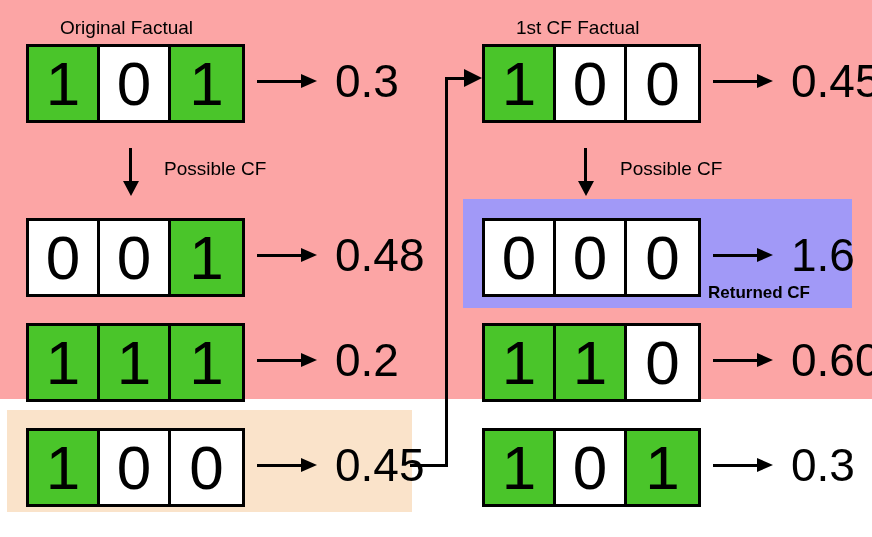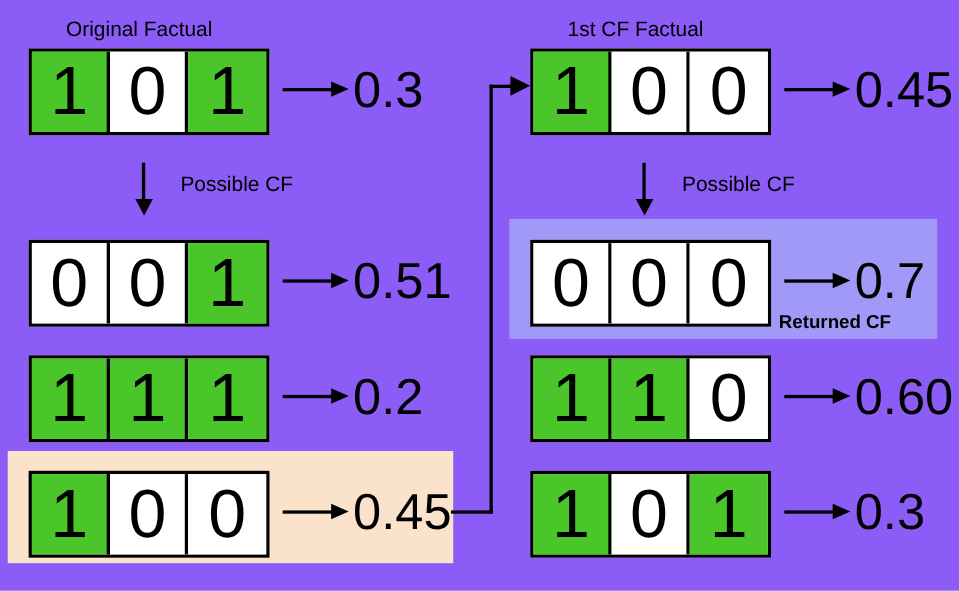--- a/index.html
+++ b/index.html
@@ -10,22 +10,22 @@
   body {
     width: 872px;
     height: 537px;
     font-family: "Liberation Sans", sans-serif;
     color: #000000;
     overflow: hidden;
   }
   #stage {
     position: relative;
     width: 872px;
-    height: 537px;
-    background: #8b5cf6;
+    height: 399px;
+    background: #fca5a5;
   }
 
   
   .highlight {
     position: absolute;
     z-index: 0;
   }
 
   
   .row {
@@ -100,21 +100,21 @@
     height: 0;
     border-top: 7px solid transparent;
     border-bottom: 7px solid transparent;
     border-left: 16px solid #000000;
   }
   .value {
     font-size: 46px;
     line-height: 1;
     color: #000000;
     white-space: nowrap;
-    margin-left: 2px;
+    margin-left: 16px;
     text-align: center;
   }
 
   
   .note {
     position: absolute;
     z-index: 3;
     font-size: 17px;
     font-weight: bold;
     color: #000000;
@@ -194,21 +194,21 @@
   <div class="cf-label" style="left:164px; top:158px;">Possible CF</div>
 
   <div class="row" style="left:26px; top:218px;">
     <div class="bits">
       <div class="bit">0</div>
       <div class="bit">0</div>
       <div class="bit on">1</div>
     </div>
     <div class="outcome">
       <span class="arrow-right"></span>
-      <span class="value">0.51</span>
+      <span class="value">0.48</span>
     </div>
   </div>
 
   <div class="row" style="left:26px; top:323px;">
     <div class="bits">
       <div class="bit on">1</div>
       <div class="bit on">1</div>
       <div class="bit on">1</div>
     </div>
     <div class="outcome">
@@ -250,21 +250,21 @@
   <div class="cf-label" style="left:620px; top:158px;">Possible CF</div>
 
   <div class="row" style="left:482px; top:218px;">
     <div class="bits">
       <div class="bit">0</div>
       <div class="bit">0</div>
       <div class="bit">0</div>
     </div>
     <div class="outcome">
       <span class="arrow-right"></span>
-      <span class="value">0.7</span>
+      <span class="value">1.6</span>
     </div>
   </div>
   <div class="note" style="left:708px; top:283px;">Returned CF</div>
 
   <div class="row" style="left:482px; top:323px;">
     <div class="bits">
       <div class="bit on">1</div>
       <div class="bit on">1</div>
       <div class="bit">0</div>
     </div>

